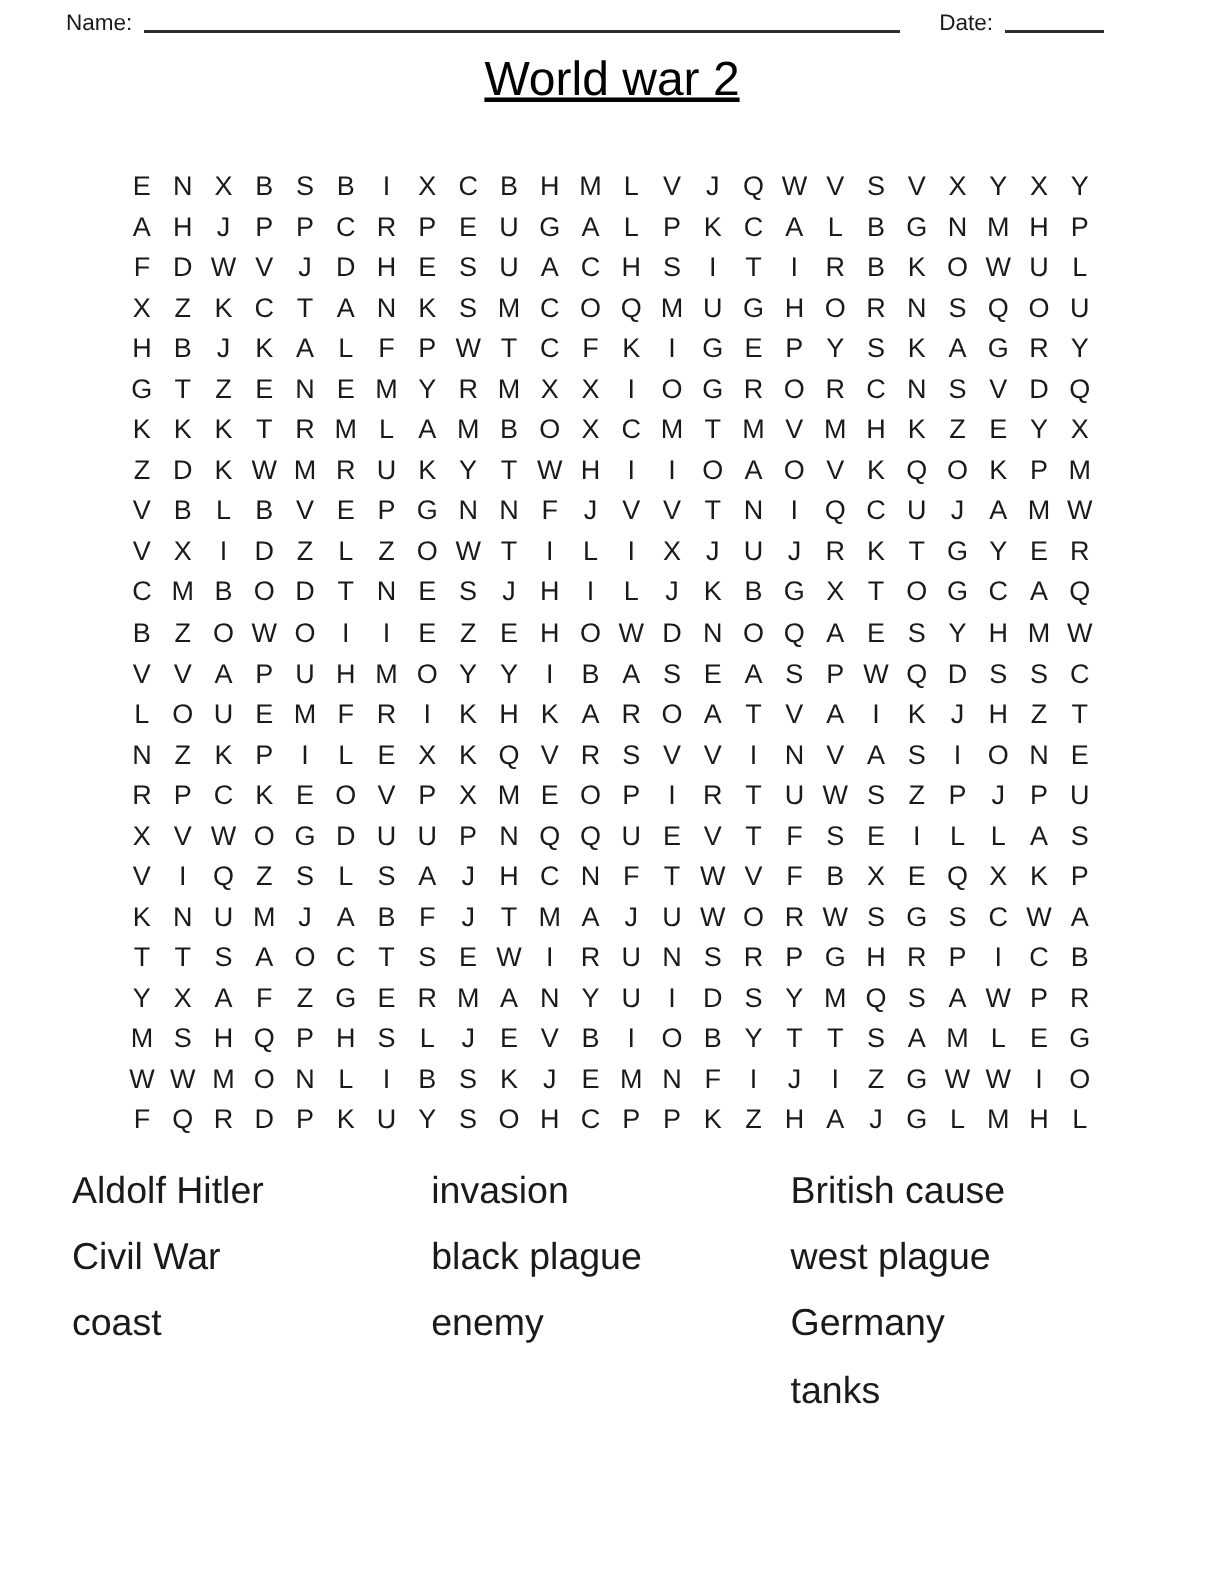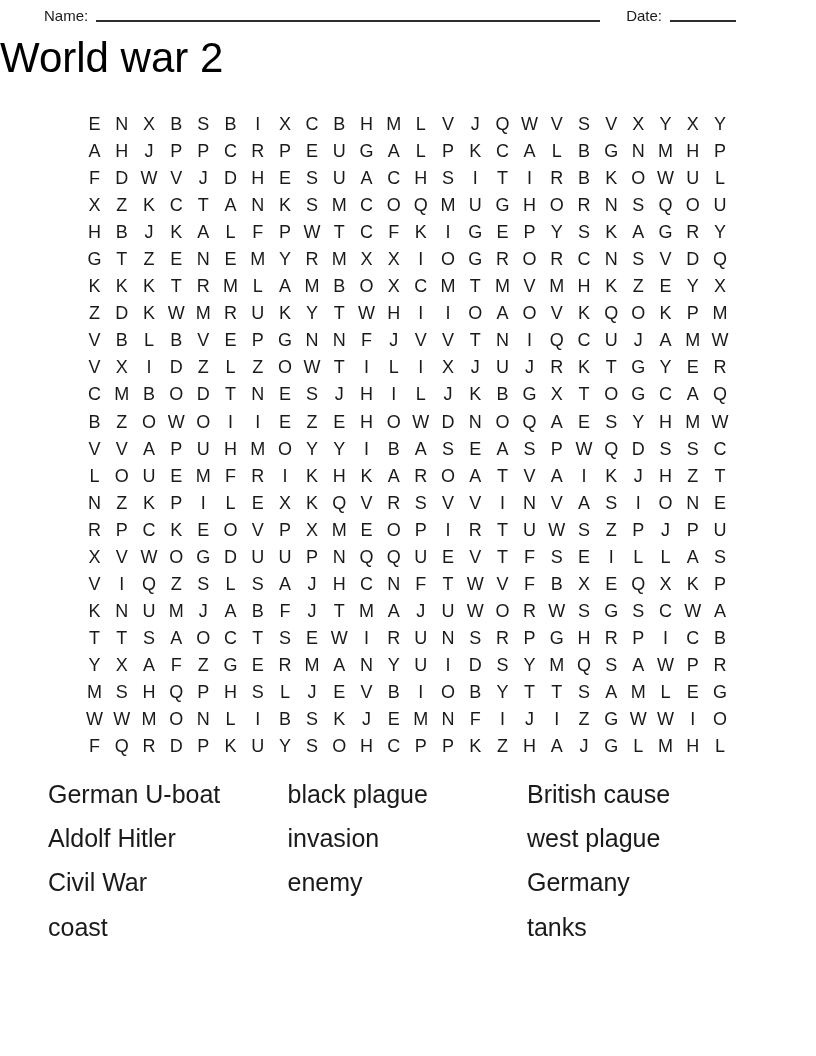--- a/index.html
+++ b/index.html
@@ -13,22 +13,22 @@
     font-size:15px;color:var(--ink,#111);
   }
   .hdr-label{flex:0 0 auto;padding-bottom:2px;white-space:nowrap;}
   .name-line{flex:1 1 auto;height:16px;margin:0 0 4px 8px;border-bottom:2px solid var(--line,#2e2e2e);}
   .date-label{margin-left:26px;}
   .date-line{flex:0 0 66px;height:16px;margin:0 0 4px 8px;border-bottom:2px solid var(--line,#2e2e2e);}
 
   
   .title{
     position:absolute;left:0;right:0;top:36px;margin:0;
-    font-size:42px;font-weight:400;
-    letter-spacing:0;color:var(--title-ink,#000);line-height:1.05;
+    text-align:center;font-size:32px;font-weight:400;
+    letter-spacing:0;color:var(--title-ink,#000);line-height:1.05;text-decoration:underline;
   }
 
   
   .grid{
     position:absolute;left:81px;top:111px;
     display:grid;
     grid-template-columns:repeat(24,27.2px);
     grid-auto-rows:27.05px;
     font-size:18px;font-weight:400;color:var(--ink,#1a1a1a);
   }
@@ -637,28 +637,27 @@
       <span class="cell">J</span>
       <span class="cell">G</span>
       <span class="cell">L</span>
       <span class="cell">M</span>
       <span class="cell">H</span>
       <span class="cell">L</span>
     </div>
 
   <div class="word-list" id="wordlist">
       <div class="word-col">
-        <div class="word">German U-boat</div>
         <div class="word">Aldolf Hitler</div>
         <div class="word">Civil War</div>
         <div class="word">coast</div>
       </div>
       <div class="word-col">
+        <div class="word">invasion</div>
         <div class="word">black plague</div>
-        <div class="word">invasion</div>
         <div class="word">enemy</div>
       </div>
       <div class="word-col">
         <div class="word">British cause</div>
         <div class="word">west plague</div>
         <div class="word">Germany</div>
         <div class="word">tanks</div>
       </div>
     </div>
 

